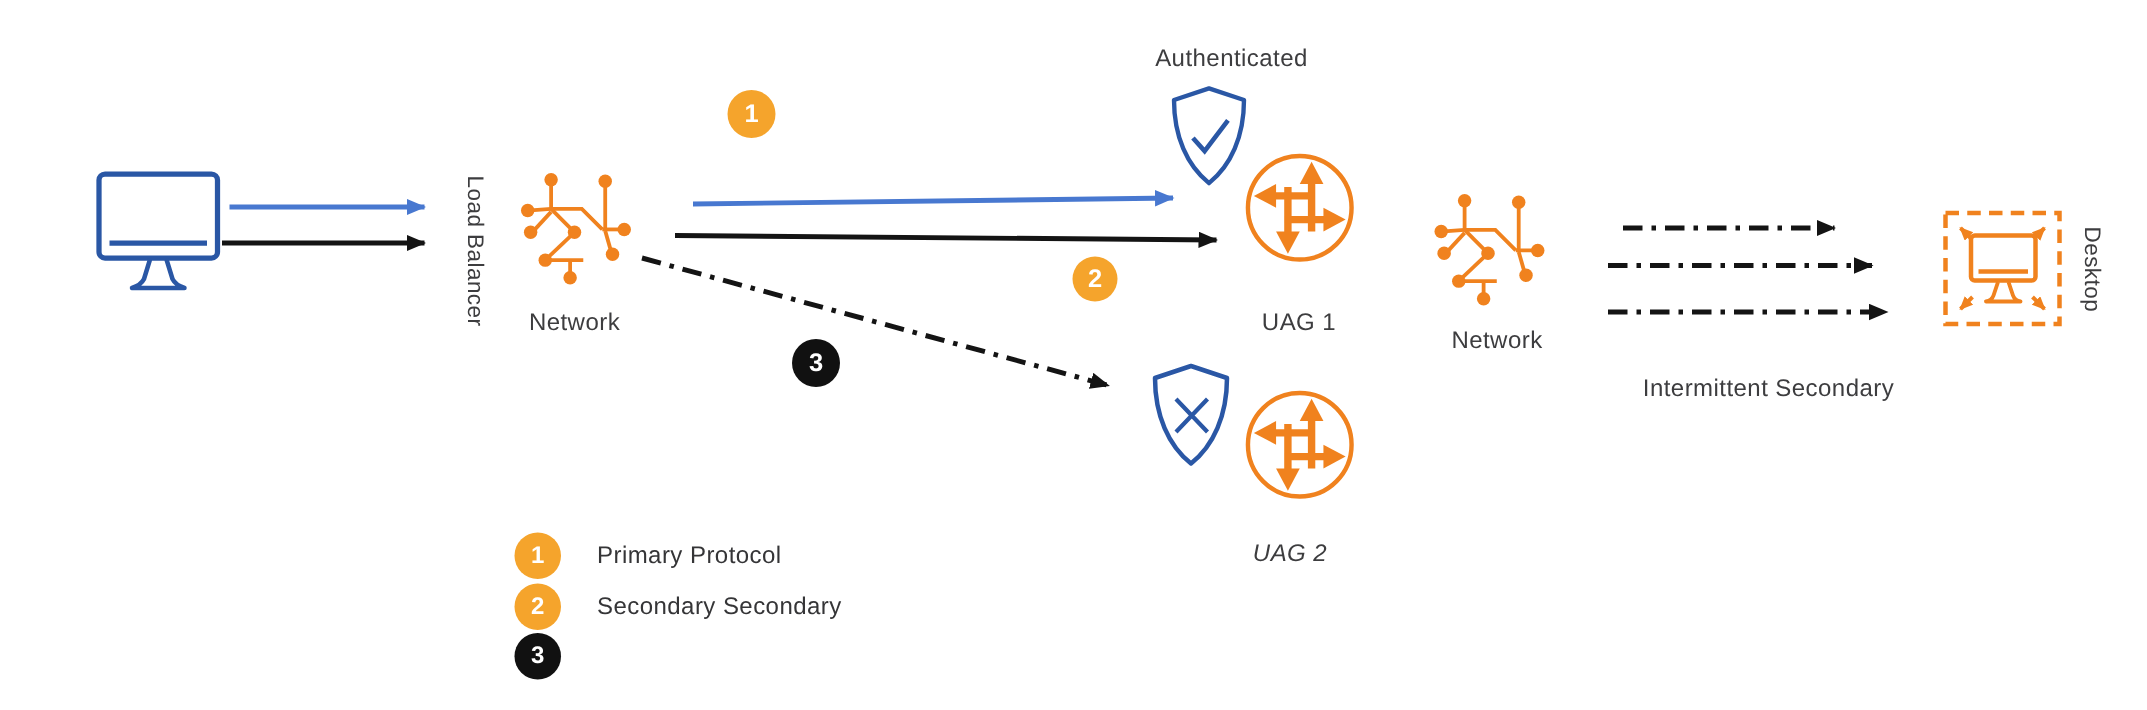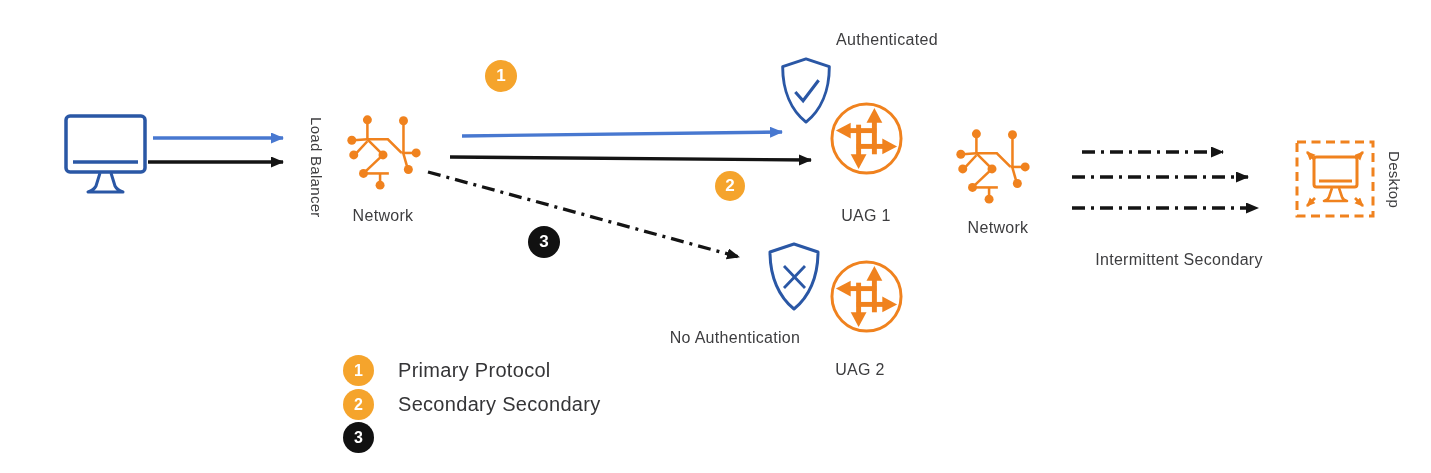--- a/index.html
+++ b/index.html
@@ -44,21 +44,21 @@
     display:flex;align-items:center;gap:24px;
     height:31px;
   }
   .legend-num{
     width:31px;height:31px;border-radius:50%;
     display:flex;align-items:center;justify-content:center;
     color:#fff;font-weight:bold;font-size:16px;flex:0 0 auto;
   }
   .legend-num.orange{background:#F5A42C;}
   .legend-num.black{background:#111111;}
-  .legend-text{font-size:20px;letter-spacing:0.3px;color:#353537;white-space:nowrap;}
+  .legend-text{font-size:16px;letter-spacing:0.3px;color:#353537;white-space:nowrap;}
 </style>
 </head>
 <body>
 
 <div class="canvas">
 
   <svg class="arrows" width="1431" height="473" viewBox="0 0 1431 473">
     <defs>
       <marker id="mblue" markerUnits="userSpaceOnUse" markerWidth="14" markerHeight="12" refX="12" refY="5.5" orient="auto">
         <path d="M0,0 L13,5.5 L0,11 Z" fill="#4878D0"></path>
@@ -110,21 +110,21 @@
         <circle cx="66" cy="59" r="4.6"></circle>
       <circle cx="37" cy="75" r="4.6"></circle>
     </g>
   </svg>
   <div class="label" style="left:342px;top:207px;width:82px;">Network</div>
 
   <div class="badge orange" style="left:485px;top:60px;width:32px;height:32px;">1</div>
   <div class="badge orange" style="left:715px;top:171px;width:30px;height:30px;">2</div>
   <div class="badge black" style="left:528px;top:226px;width:32px;height:32px;">3</div>
 
-  <div class="label" style="left:807px;top:31px;width:160px;">Authenticated</div>
+  <div class="label" style="left:741px;top:31px;width:160px;">Authenticated</div>
   <svg class="abs" style="left:774px;top:56px;" width="64" height="70" viewBox="0 0 64 72">
     <path d="M32 3 L56 11 C56 36 47 56 32 68 C17 56 8 36 8 11 Z" fill="#ffffff" stroke="#2A57A5" stroke-width="3" stroke-linejoin="round"></path>
     <path d="M21 37 L29 46 L45 25" fill="none" stroke="#2A57A5" stroke-width="3.2"></path>
   </svg>
   <svg class="abs" style="left:829px;top:101px;" width="75" height="75" viewBox="0 0 76 76">
     <circle cx="38" cy="38" r="35" fill="#ffffff" stroke="#F0821E" stroke-width="3"></circle>
     <g stroke="#F0821E" stroke-width="5" fill="#F0821E">
       <line x1="46" y1="54" x2="46" y2="20"></line>
       <polygon points="38,22 54,22 46,7" stroke="none"></polygon>
       <line x1="48" y1="30" x2="20" y2="30"></line>
@@ -147,22 +147,21 @@
       <line x1="46" y1="54" x2="46" y2="20"></line>
       <polygon points="38,22 54,22 46,7" stroke="none"></polygon>
       <line x1="48" y1="30" x2="20" y2="30"></line>
       <polygon points="22,22 22,38 7,30" stroke="none"></polygon>
       <line x1="30" y1="24" x2="30" y2="56"></line>
       <polygon points="22,54 38,54 30,69" stroke="none"></polygon>
       <line x1="28" y1="46" x2="56" y2="46"></line>
       <polygon points="54,38 54,54 69,46" stroke="none"></polygon>
     </g>
   </svg>
-  <div class="label" style="left:645px;top:329px;width:180px;">No Authentication</div>
-  <div class="label" style="left:810px;top:361px;width:100px;">UAG 2</div>
+  <div class="label" style="left:810px;top:361px;width:100px;font-style:italic;">UAG 2</div>
 
   <svg class="abs" style="left:953px;top:126px;" width="78" height="78" viewBox="0 0 80 80">
     <g stroke="#F0821E" stroke-width="2.6" fill="none">
       <path d="M24 10 V28"></path>
       <path d="M10 29 L24 28"></path>
       <path d="M12 43 L24 30"></path>
       <path d="M24 28 H45 L59 42"></path>
       <path d="M61 11 V42"></path>
       <path d="M59 42 H72"></path>
       <path d="M24 28 L40 44"></path>

